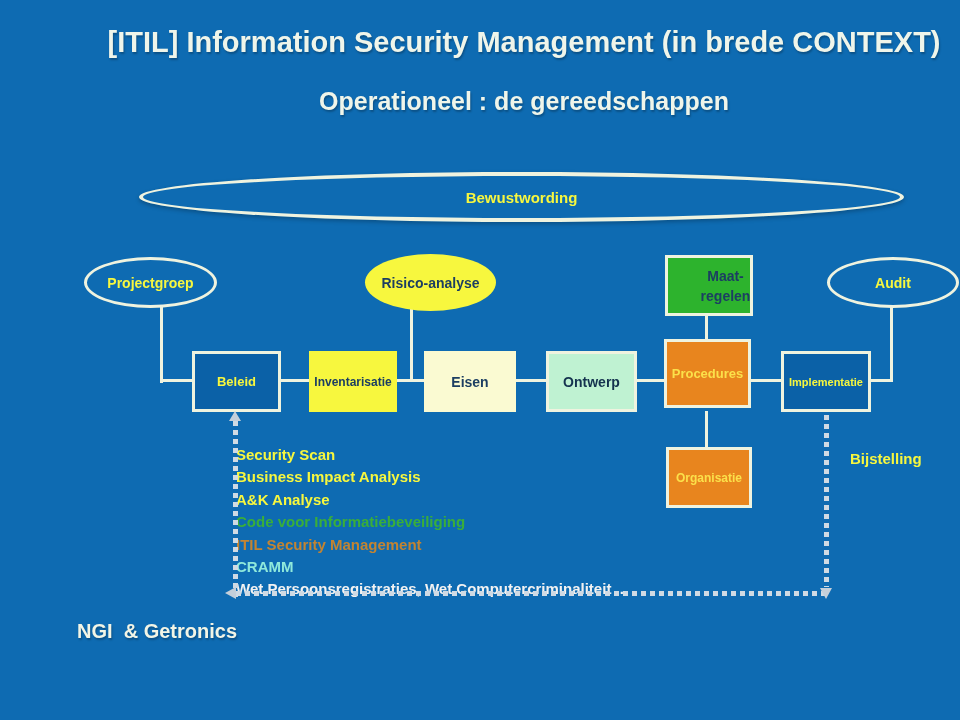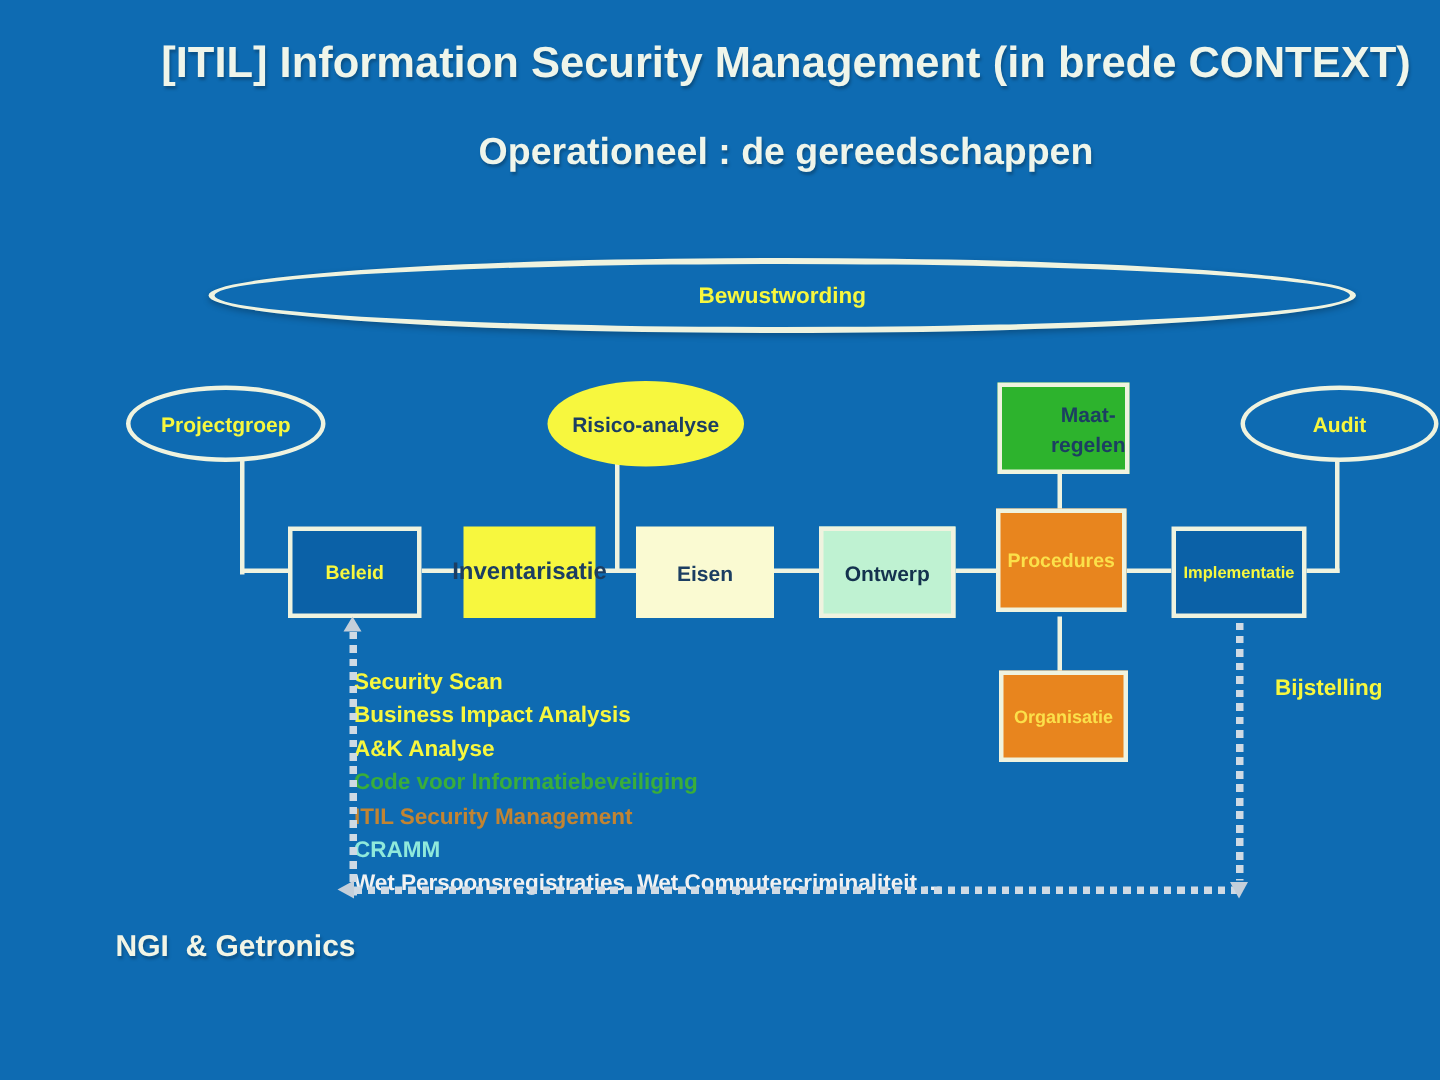--- a/index.html
+++ b/index.html
@@ -76,21 +76,21 @@
   <div class="abs conn" style="left:237px;top:379px;width:28px;height:3px;"></div>
   <div class="abs conn" style="left:353px;top:379px;width:29px;height:3px;"></div>
   <div class="abs conn" style="left:472px;top:379px;width:30px;height:3px;"></div>
   <div class="abs conn" style="left:593px;top:379px;width:27px;height:3px;"></div>
   <div class="abs conn" style="left:707px;top:379px;width:30px;height:3px;"></div>
 
   <div class="abs rectbox bordered" style="left:148px;top:351px;width:89px;height:61px;background:#0B61A7;">
     <span class="lbl-yellow" style="font-size:13px;">Beleid</span>
   </div>
   <div class="abs rectbox" style="left:265px;top:351px;width:88px;height:61px;background:#F7F73E;">
-    <span class="lbl-navy" style="font-size:16px;">Inventarisatie</span>
+    <span class="lbl-navy" style="font-size:12px;">Inventarisatie</span>
   </div>
   <div class="abs rectbox" style="left:380px;top:351px;width:92px;height:61px;background:#FAFAD2;">
     <span class="lbl-navy" style="font-size:14px;">Eisen</span>
   </div>
   <div class="abs rectbox bordered" style="left:502px;top:351px;width:91px;height:61px;background:#BFF2D2;">
     <span class="lbl-navy" style="font-size:14px;color:#14324E;">Ontwerp</span>
   </div>
   <div class="abs rectbox bordered" style="left:620px;top:339px;width:87px;height:69px;background:#E8851E;">
     <span class="lbl-yellow" style="font-size:13px;color:#FBE04A;">Procedures</span>
   </div>

